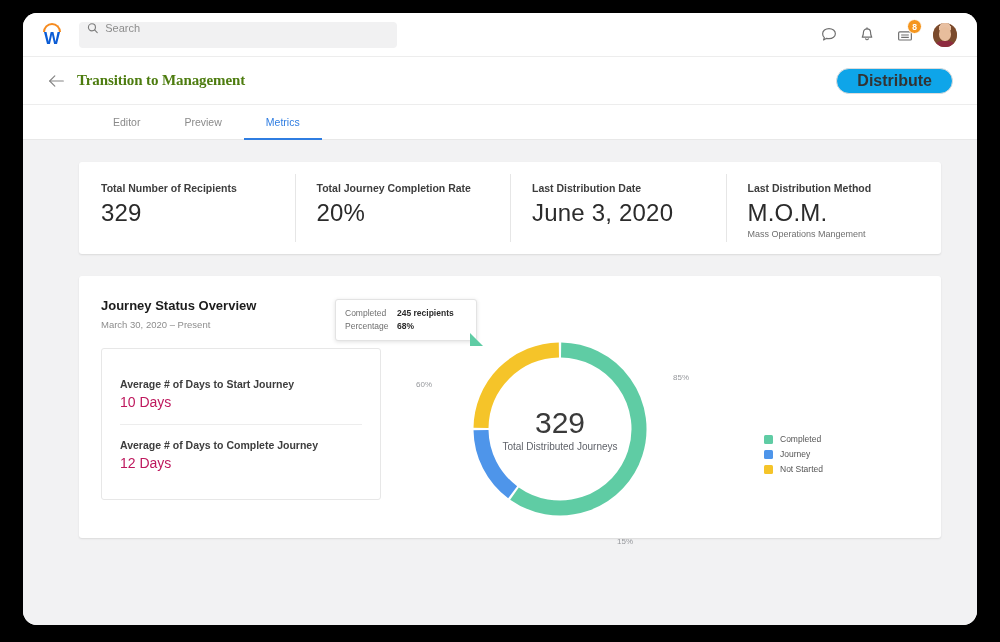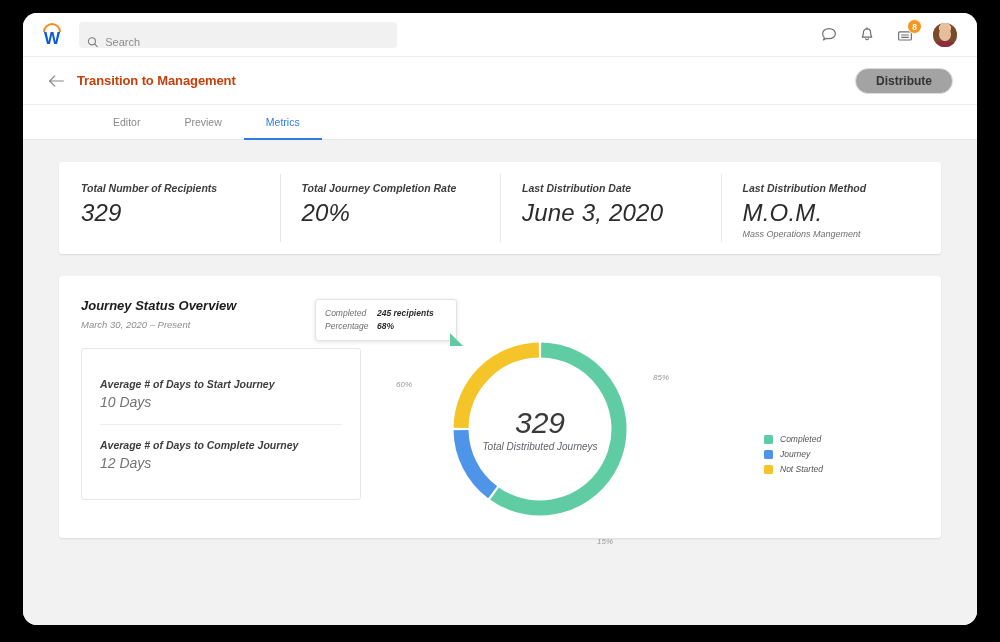--- a/index.html
+++ b/index.html
@@ -62,21 +62,21 @@
     color: #0B5CD5;
     font-family: "Liberation Sans", sans-serif;
     line-height: 17px;
   }
 
   #search-box {
     width: 318px; height: 26px;
     background: #f1f1f2;
     border-radius: 4px;
     display: flex;
-    align-items: flex-end;
+    align-items: flex-start;
     padding: 0 8px;
     gap: 7px;
   }
   #search-box input {
     border: none; background: transparent; outline: none;
     font-family: "Liberation Sans", sans-serif;
     font-size: 11px; color: #5a5a5a;
     width: 100%;
   }
   #search-box input::placeholder { color: #8d8d8d; }
@@ -139,33 +139,34 @@
   }
   #back-arrow {
     width: 22px; height: 22px;
     display: flex; align-items: center; justify-content: center;
     color: #7a7a7a;
     font-size: 17px;
     cursor: pointer;
     margin-right: 10px;
   }
   #page-title {
-    font-size: 13px;
-    font-weight: bold;
-    color: #c2410c;
+    font-size: 15px;
+    font-weight: bold;
+    color: #4d7c0f;
     letter-spacing: -0.1px;
+    font-family: Liberation Serif, serif;
   }
   #distribute-button {
     margin-left: auto;
     height: 26px;
     padding: 0 20px;
     border: 1px solid #dcdcdc;
     border-radius: 13px;
-    background: #a3a3a3;
-    font-size: 12px;
+    background: #0ea5e9;
+    font-size: 16px;
     font-weight: bold;
     color: #333333;
     display: flex; align-items: center;
     cursor: pointer;
     font-family: "Liberation Sans", sans-serif;
   }
 
   
   #tab-bar {
     height: 35px;
@@ -184,24 +185,23 @@
     border-bottom: 2.5px solid transparent;
     position: relative;
     top: 1px;
   }
   .tab.active { color: #2f7de1; border-bottom-color: #2f7de1; }
 
   
   #content {
     background: #f2f2f3;
     height: 489px;
-    padding: 22px 36px 0 36px;
+    padding: 22px 36px 0 56px;
     overflow: hidden;
     position: relative;
-    font-style: italic;
   }
 
   .card {
     background: #ffffff;
     border-radius: 3px;
     box-shadow: 0 1px 2px rgba(0,0,0,0.10);
   }
 
   
   #kpi-card {
@@ -274,21 +274,21 @@
   .avg-block + .avg-block { border-top: 1px solid #ededed; }
   .avg-label {
     font-size: 10.5px;
     font-weight: bold;
     color: #3d3d3d;
     margin-bottom: 4px;
   }
   .avg-value {
     font-size: 14px;
     font-weight: 300;
-    color: #737373;
+    color: #be185d;
   }
 
   
   #donut-wrap {
     position: relative;
     flex: 1;
     height: 200px;
   }
   #donut {
     position: absolute;

